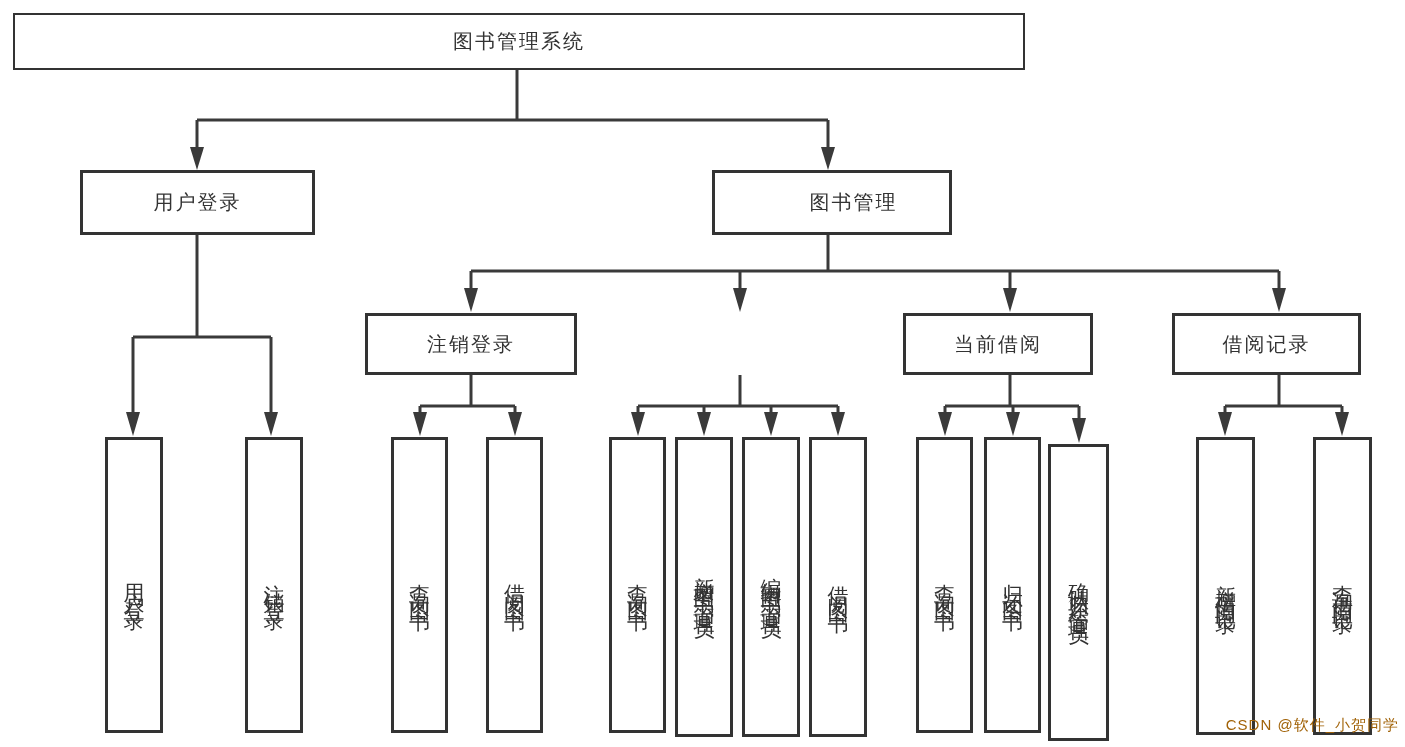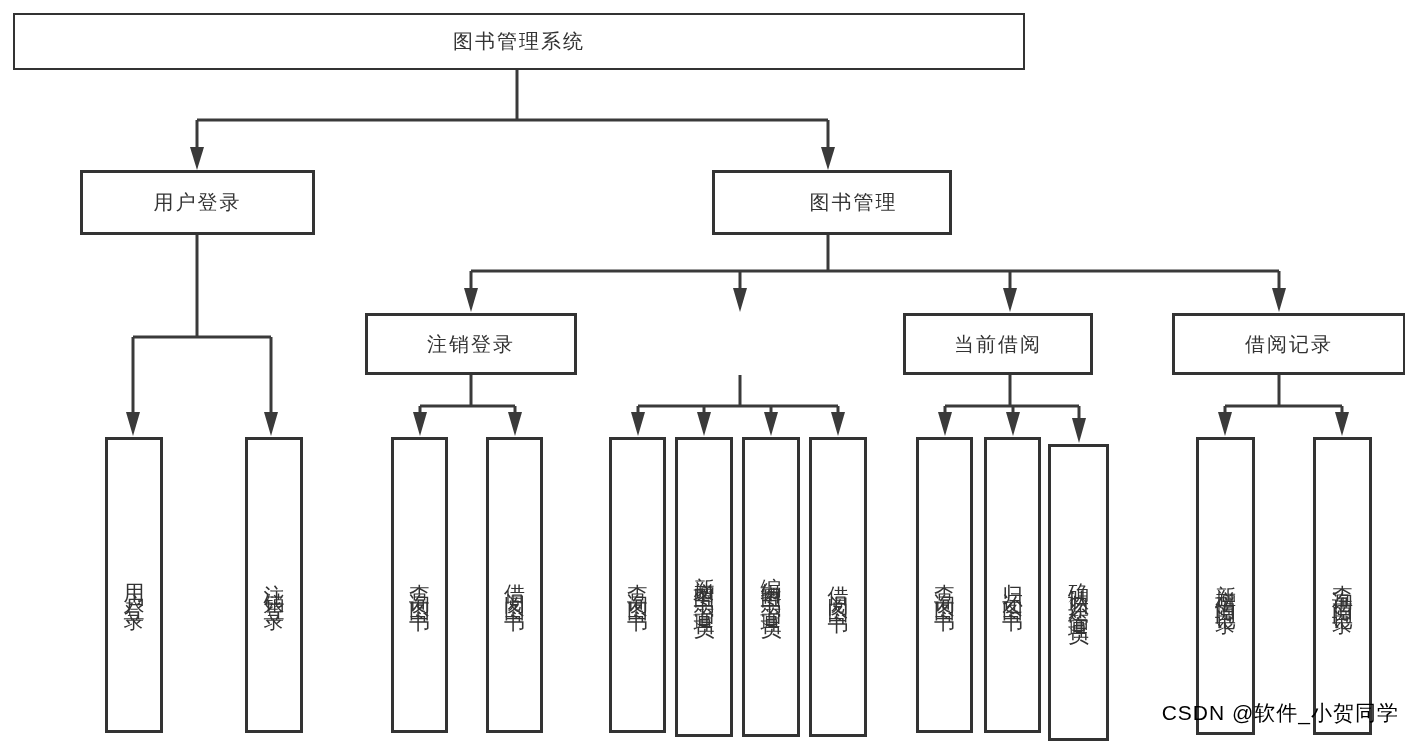--- a/index.html
+++ b/index.html
@@ -48,23 +48,23 @@
     writing-mode: vertical-rl;
     text-orientation: mixed;
     font-size: 21px;
     letter-spacing: 9px;
     white-space: nowrap;
   }
   .vbox.tight span { letter-spacing: 6px; }
   .watermark {
     position: absolute;
     right: 6px;
-    bottom: 20px;
-    font-size: 21px;
-    color: #000000;
+    bottom: 12px;
+    font-size: 15px;
+    color: #a16207;
     letter-spacing: 1px;
     white-space: nowrap;
   }
   svg .line {
     stroke: #3a3a3a;
     stroke-width: 3;
     fill: none;
   }
   svg .arrow {
     fill: #3a3a3a;
@@ -148,21 +148,21 @@
   <div class="hbox" style="left:712px; top:170px; width:240px; height:65px;padding-left:43px;">
     <span>图书管理</span>
   </div>
 
   <div class="hbox" style="left:365px; top:313px; width:212px; height:62px;">
     <span>注销登录</span>
   </div>
   <div class="hbox" style="left:903px; top:313px; width:190px; height:62px;">
     <span>当前借阅</span>
   </div>
-  <div class="hbox" style="left:1172px; top:313px; width:234px; height:62px;text-align:right;">
+  <div class="hbox" style="left:1172px; top:313px; width:189px; height:62px;text-align:right;">
     <span>借阅记录</span>
   </div>
 
   <div class="vbox" style="left:105px; top:437px; width:58px; height:296px;">
     <span>用户登录</span>
   </div>
   <div class="vbox" style="left:245px; top:437px; width:58px; height:296px;">
     <span>注销登录</span>
   </div>
 

